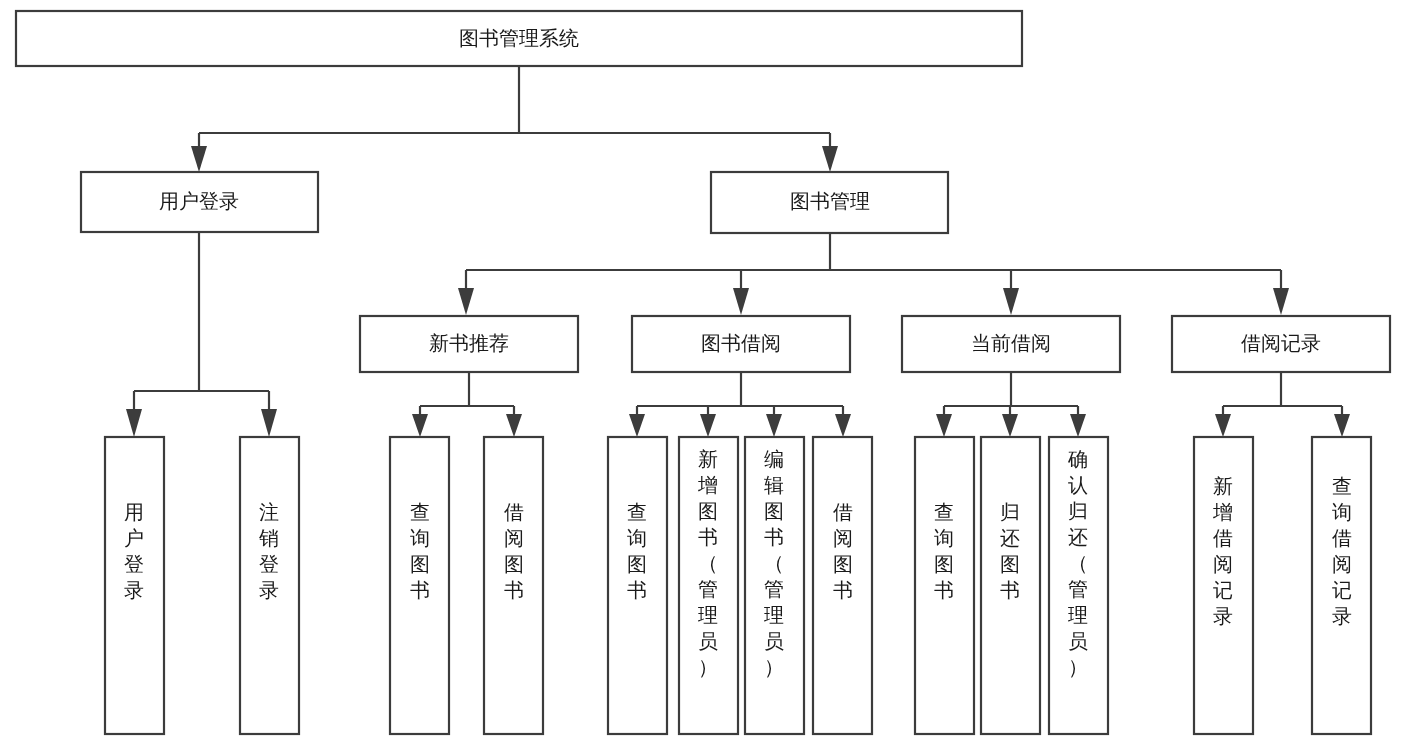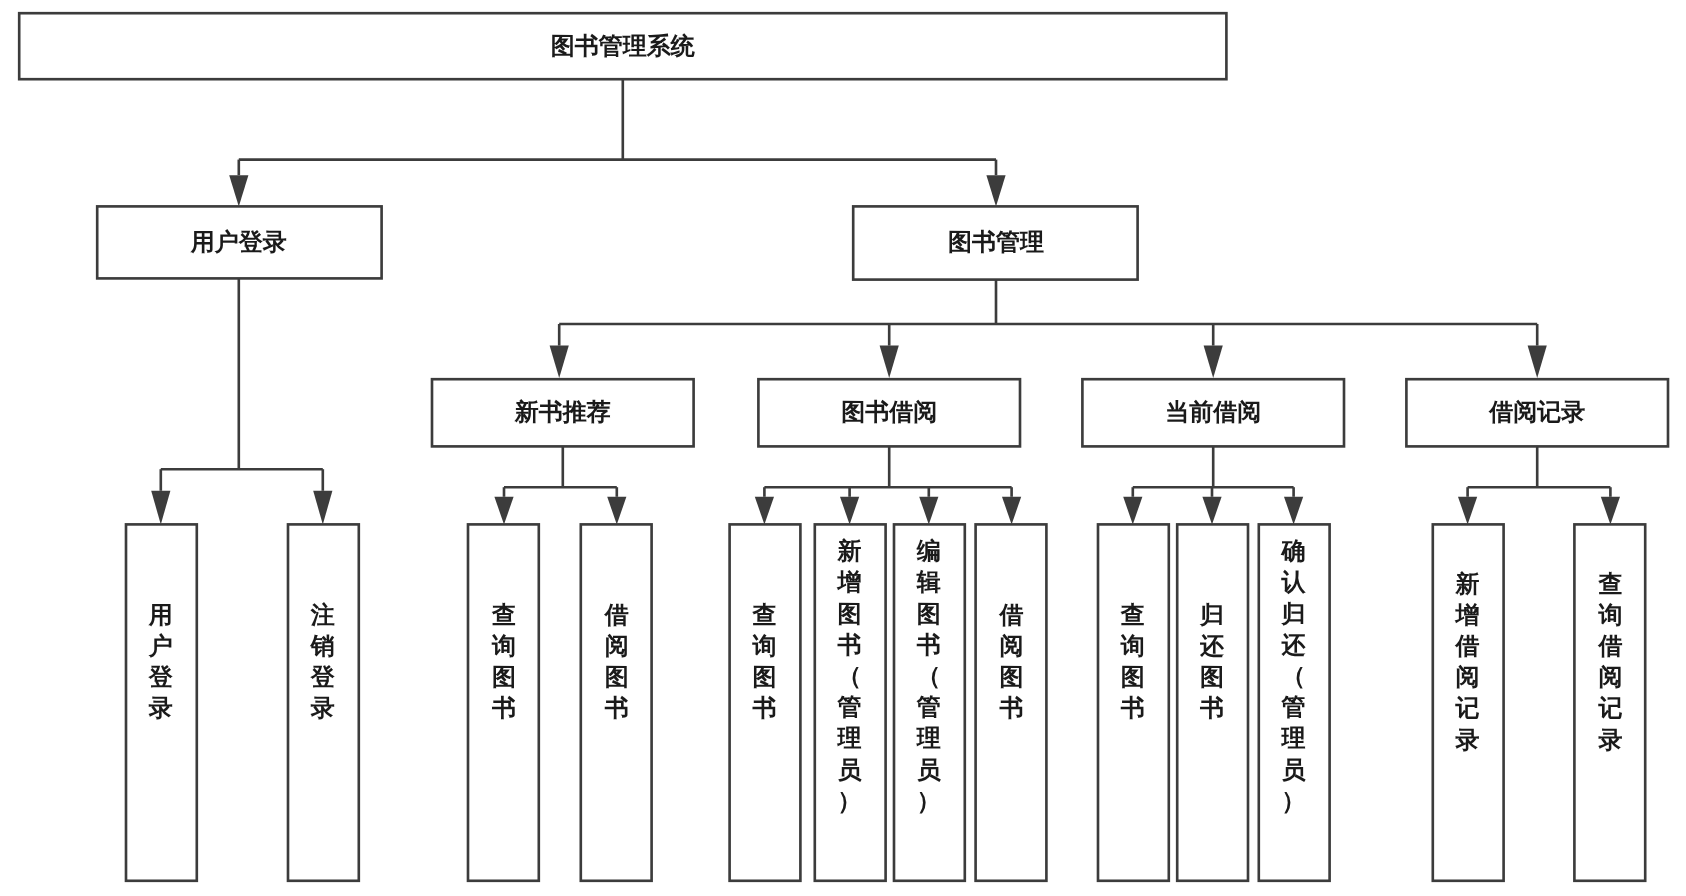--- a/index.html
+++ b/index.html
@@ -11,21 +11,20 @@
     width: 1405px;
     height: 747px;
     font-family: "Liberation Sans", "DejaVu Sans", sans-serif;
     overflow: hidden;
     position: relative;
   }
   #diagram-root {
     position: relative;
     width: 1405px;
     height: 573px;
-    font-weight: bold;
   }
   svg.diagram-canvas {
     position: absolute;
     top: 0;
     left: 0;
     width: 1405px;
     height: 747px;
     display: block;
   }
   .node-box {

